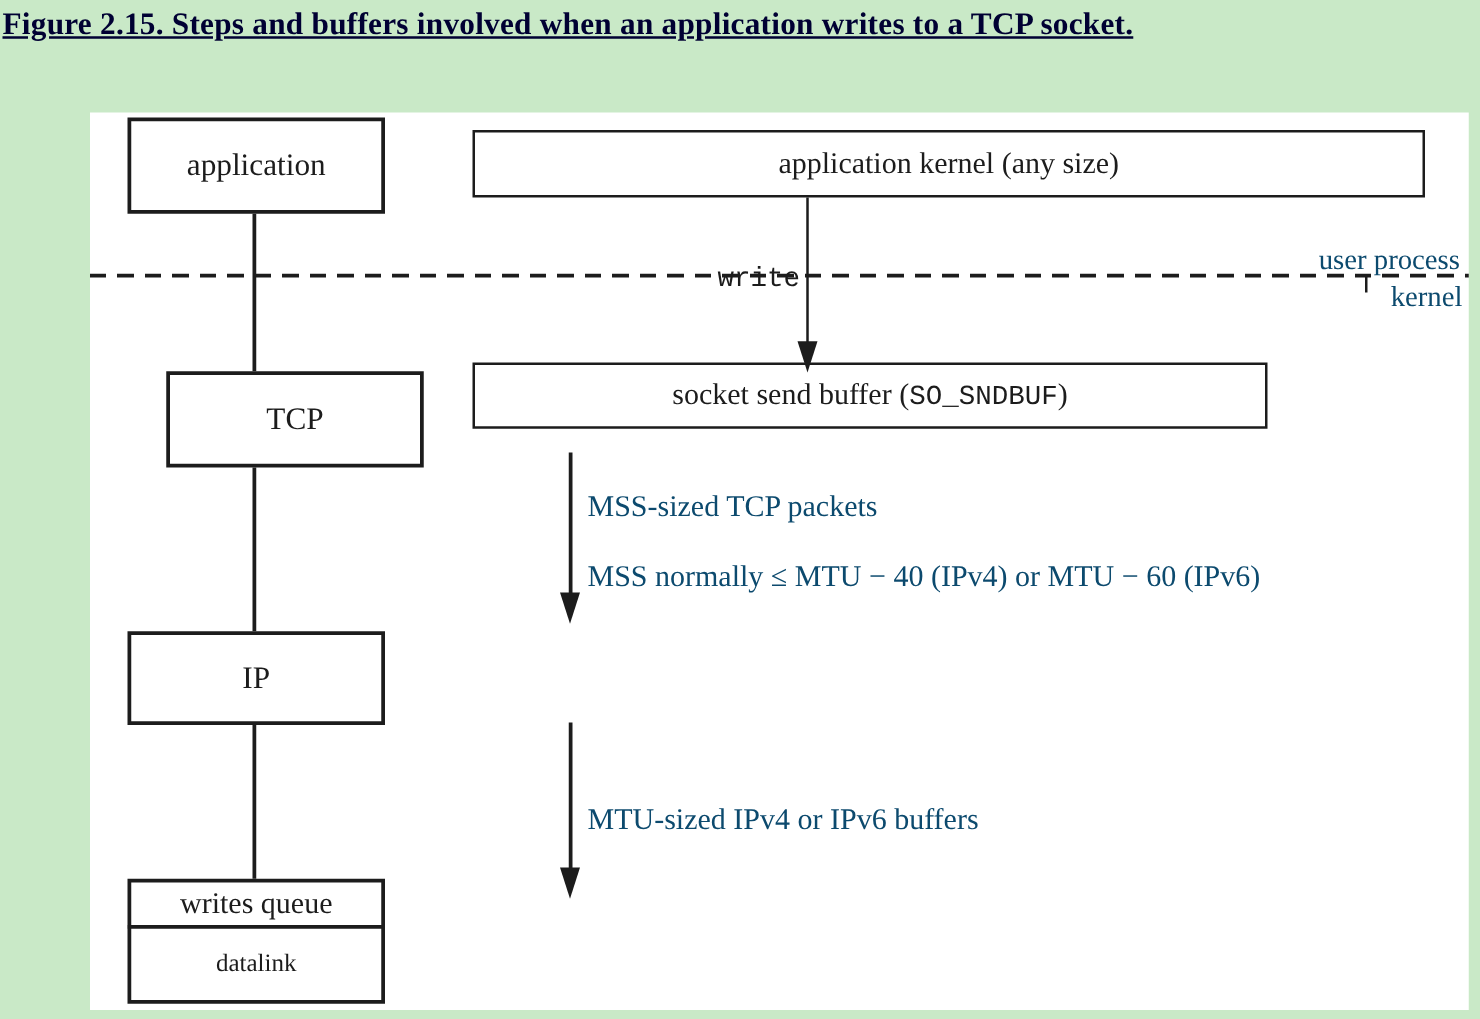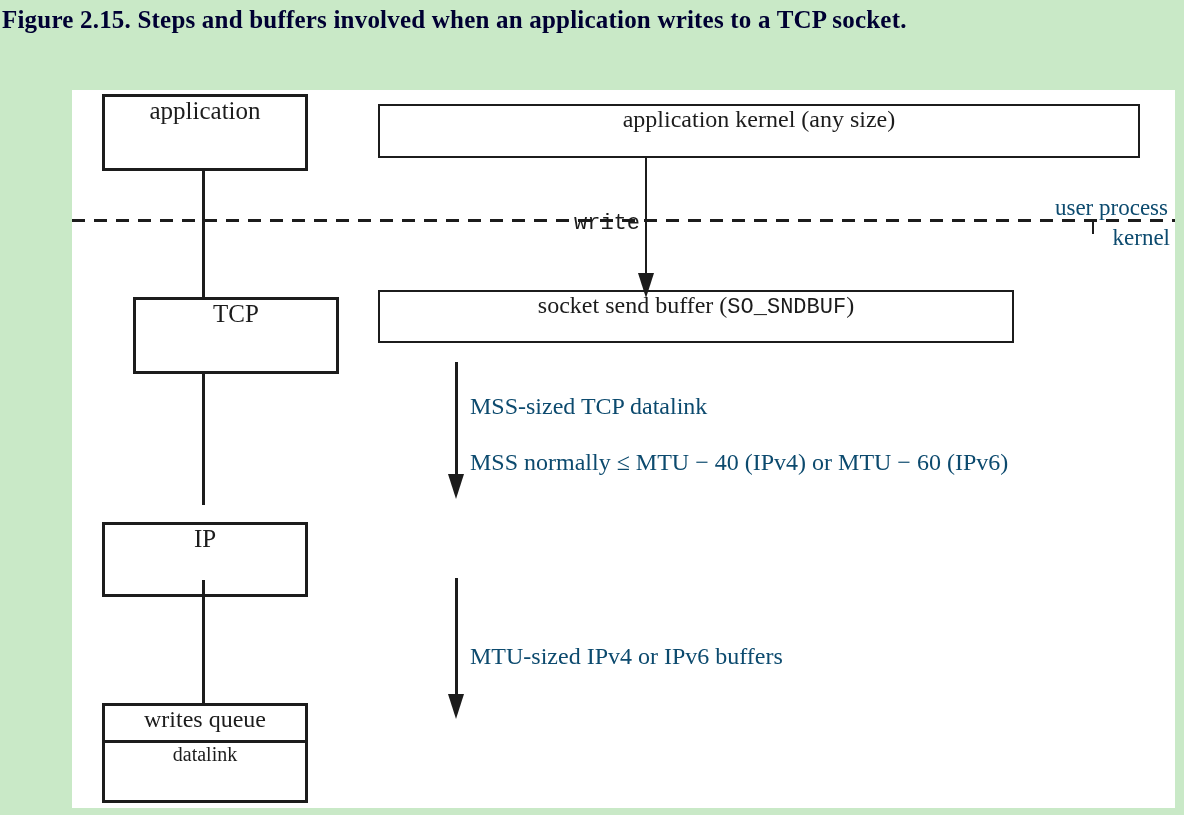--- a/index.html
+++ b/index.html
@@ -12,33 +12,34 @@
     overflow: hidden;
   }
   .caption {
     position: absolute;
     left: 2px; top: 6px;
     width: 1180px;
     font-size: 25px;
     font-weight: bold;
     color: #000033;
     letter-spacing: 0.2px;
+    text-decoration: underline;
   }
   .panel {
     position: absolute;
     left: 72px; top: 90px;
     width: 1103px; height: 718px;
     background: #ffffff;
   }
   .box {
     position: absolute;
     background: #ffffff;
     border: 3px solid #1c1c1c;
     display: flex;
-    align-items: flex-start;
+    align-items: center;
     justify-content: center;
     font-size: 25px;
     color: #1c1c1c;
     text-align: center;
   }
   .box.thin { border-width: 2px; }
   .vline {
     position: absolute;
     width: 3px;
     background: #1c1c1c;
@@ -78,21 +79,21 @@
 <div class="panel"></div>
 
 <div class="box" style="left:102px; top:94px; width:206px; height:77px;">
   <span>application</span>
 </div>
 
 <div class="box" style="left:102px; top:297px; width:206px; height:77px;margin-left:31px;">
   <span>TCP</span>
 </div>
 
-<div class="box" style="left:102px; top:505px; width:206px; height:75px;margin-top:17px;">
+<div class="box" style="left:102px; top:505px; width:206px; height:75px;">
   <span>IP</span>
 </div>
 
 <div class="box" style="left:102px; top:703px; width:206px; height:40px; font-size:24px;">
   <span>writes queue</span>
 </div>
 
 <div class="box" style="left:102px; top:740px; width:206px; height:63px; font-size:20px;">
   <span>datalink</span>
 </div>
@@ -115,18 +116,18 @@
 <div class="arrowhead" style="left:638px; top:273px;"></div>
 <div class="annot mono right-align" style="left:540px; top:176px; width:100px;">write</div>
 
 <div class="dashline"></div>
 <div class="annot right-align" style="left:1000px; top:195px; width:168px; font-size:23px;">user process</div>
 <div class="vline" style="left:1092px; top:221px; height:13px; width:2px;"></div>
 <div class="annot right-align" style="left:1002px; top:225px; width:168px; font-size:23px;">kernel</div>
 
 <div class="vline" style="left:455px; top:362px; height:113px;"></div>
 <div class="arrowhead" style="left:448px; top:474px;"></div>
-<div class="annot" style="left:470px; top:393px;">MSS-sized TCP datalink</div>
+<div class="annot" style="left:470px; top:393px;">MSS-sized TCP packets</div>
 <div class="annot" style="left:470px; top:449px;">MSS normally ≤ MTU − 40 (IPv4) or MTU − 60 (IPv6)</div>
 
 <div class="vline" style="left:455px; top:578px; height:117px;"></div>
 <div class="arrowhead" style="left:448px; top:694px;"></div>
 <div class="annot" style="left:470px; top:643px;">MTU-sized IPv4 or IPv6 buffers</div>
 
 </body></html>

